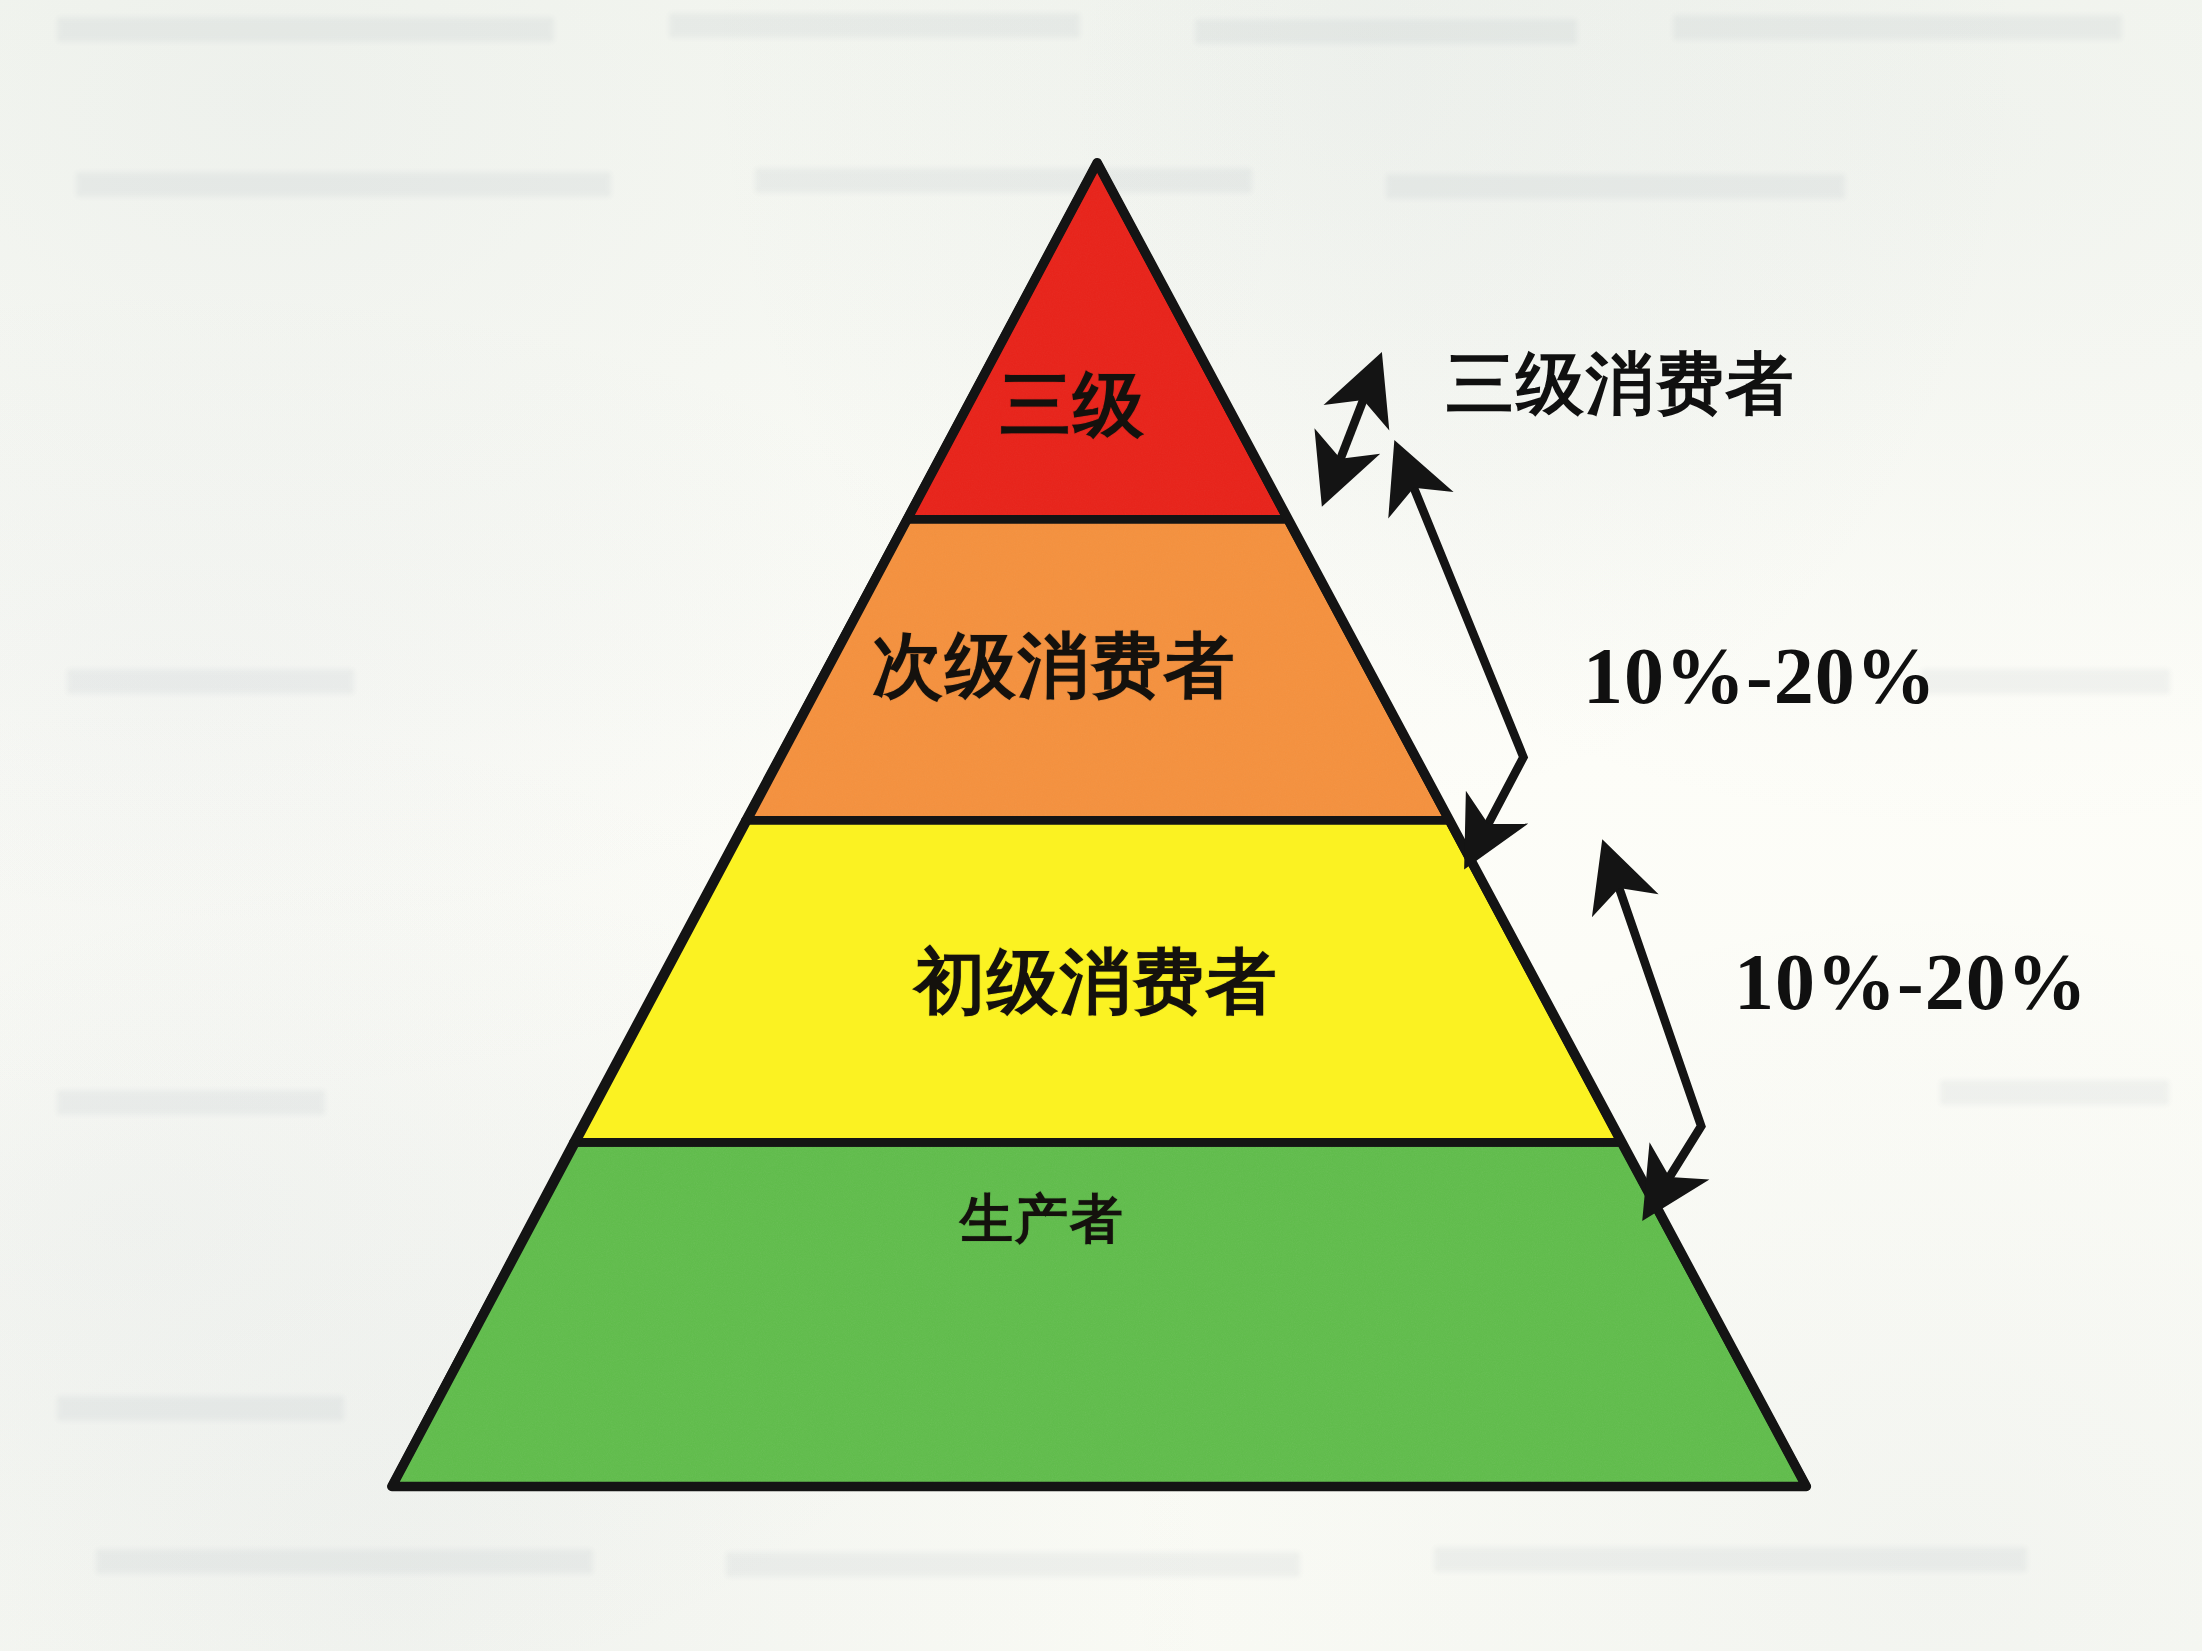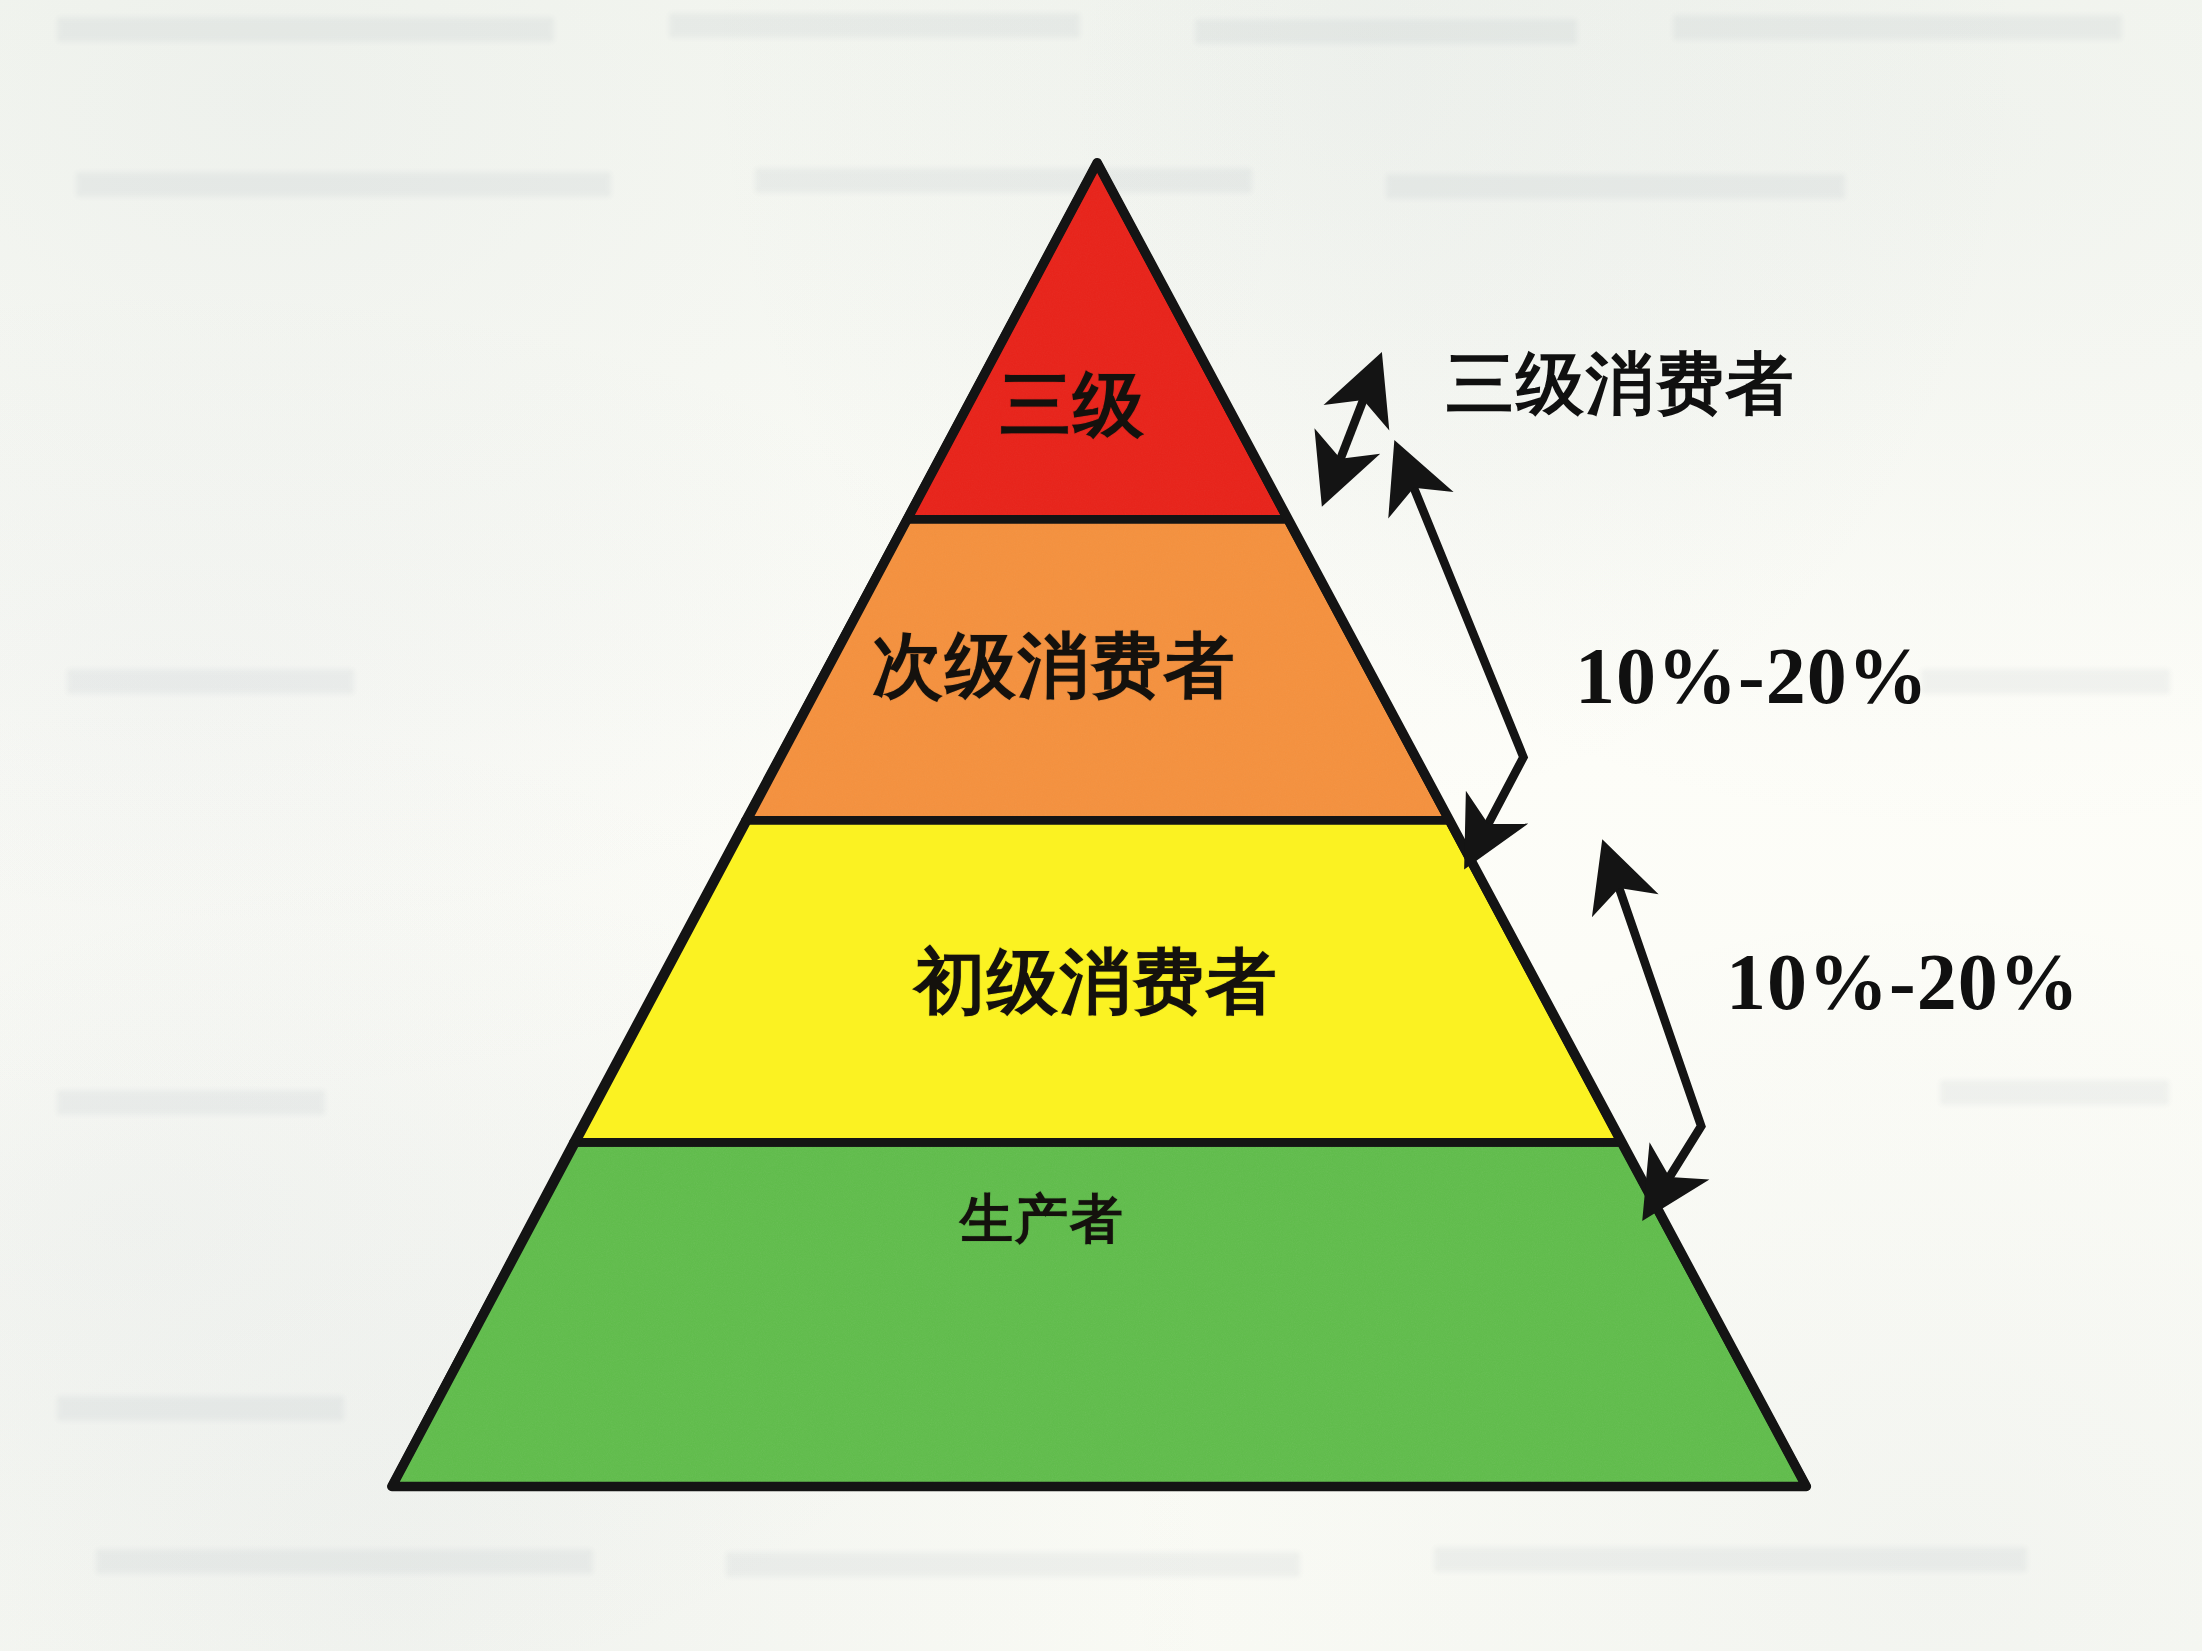--- a/index.html
+++ b/index.html
@@ -76,20 +76,21 @@
   }
   .cjk-side {
     font-family: "DejaVu Sans", "Liberation Sans", sans-serif;
     font-weight: 700;
     letter-spacing: 1.9px;
   }
   .pct-side {
     font-family: "Liberation Serif", "DejaVu Serif", serif;
     font-weight: 700;
     letter-spacing: 1px;
+    margin-left: 8px;
   }
 </style>
 </head>
 <body>
 
 <div id="stage">
 
   <div id="paper-grain"></div>
 
   <div id="ghost-text">

